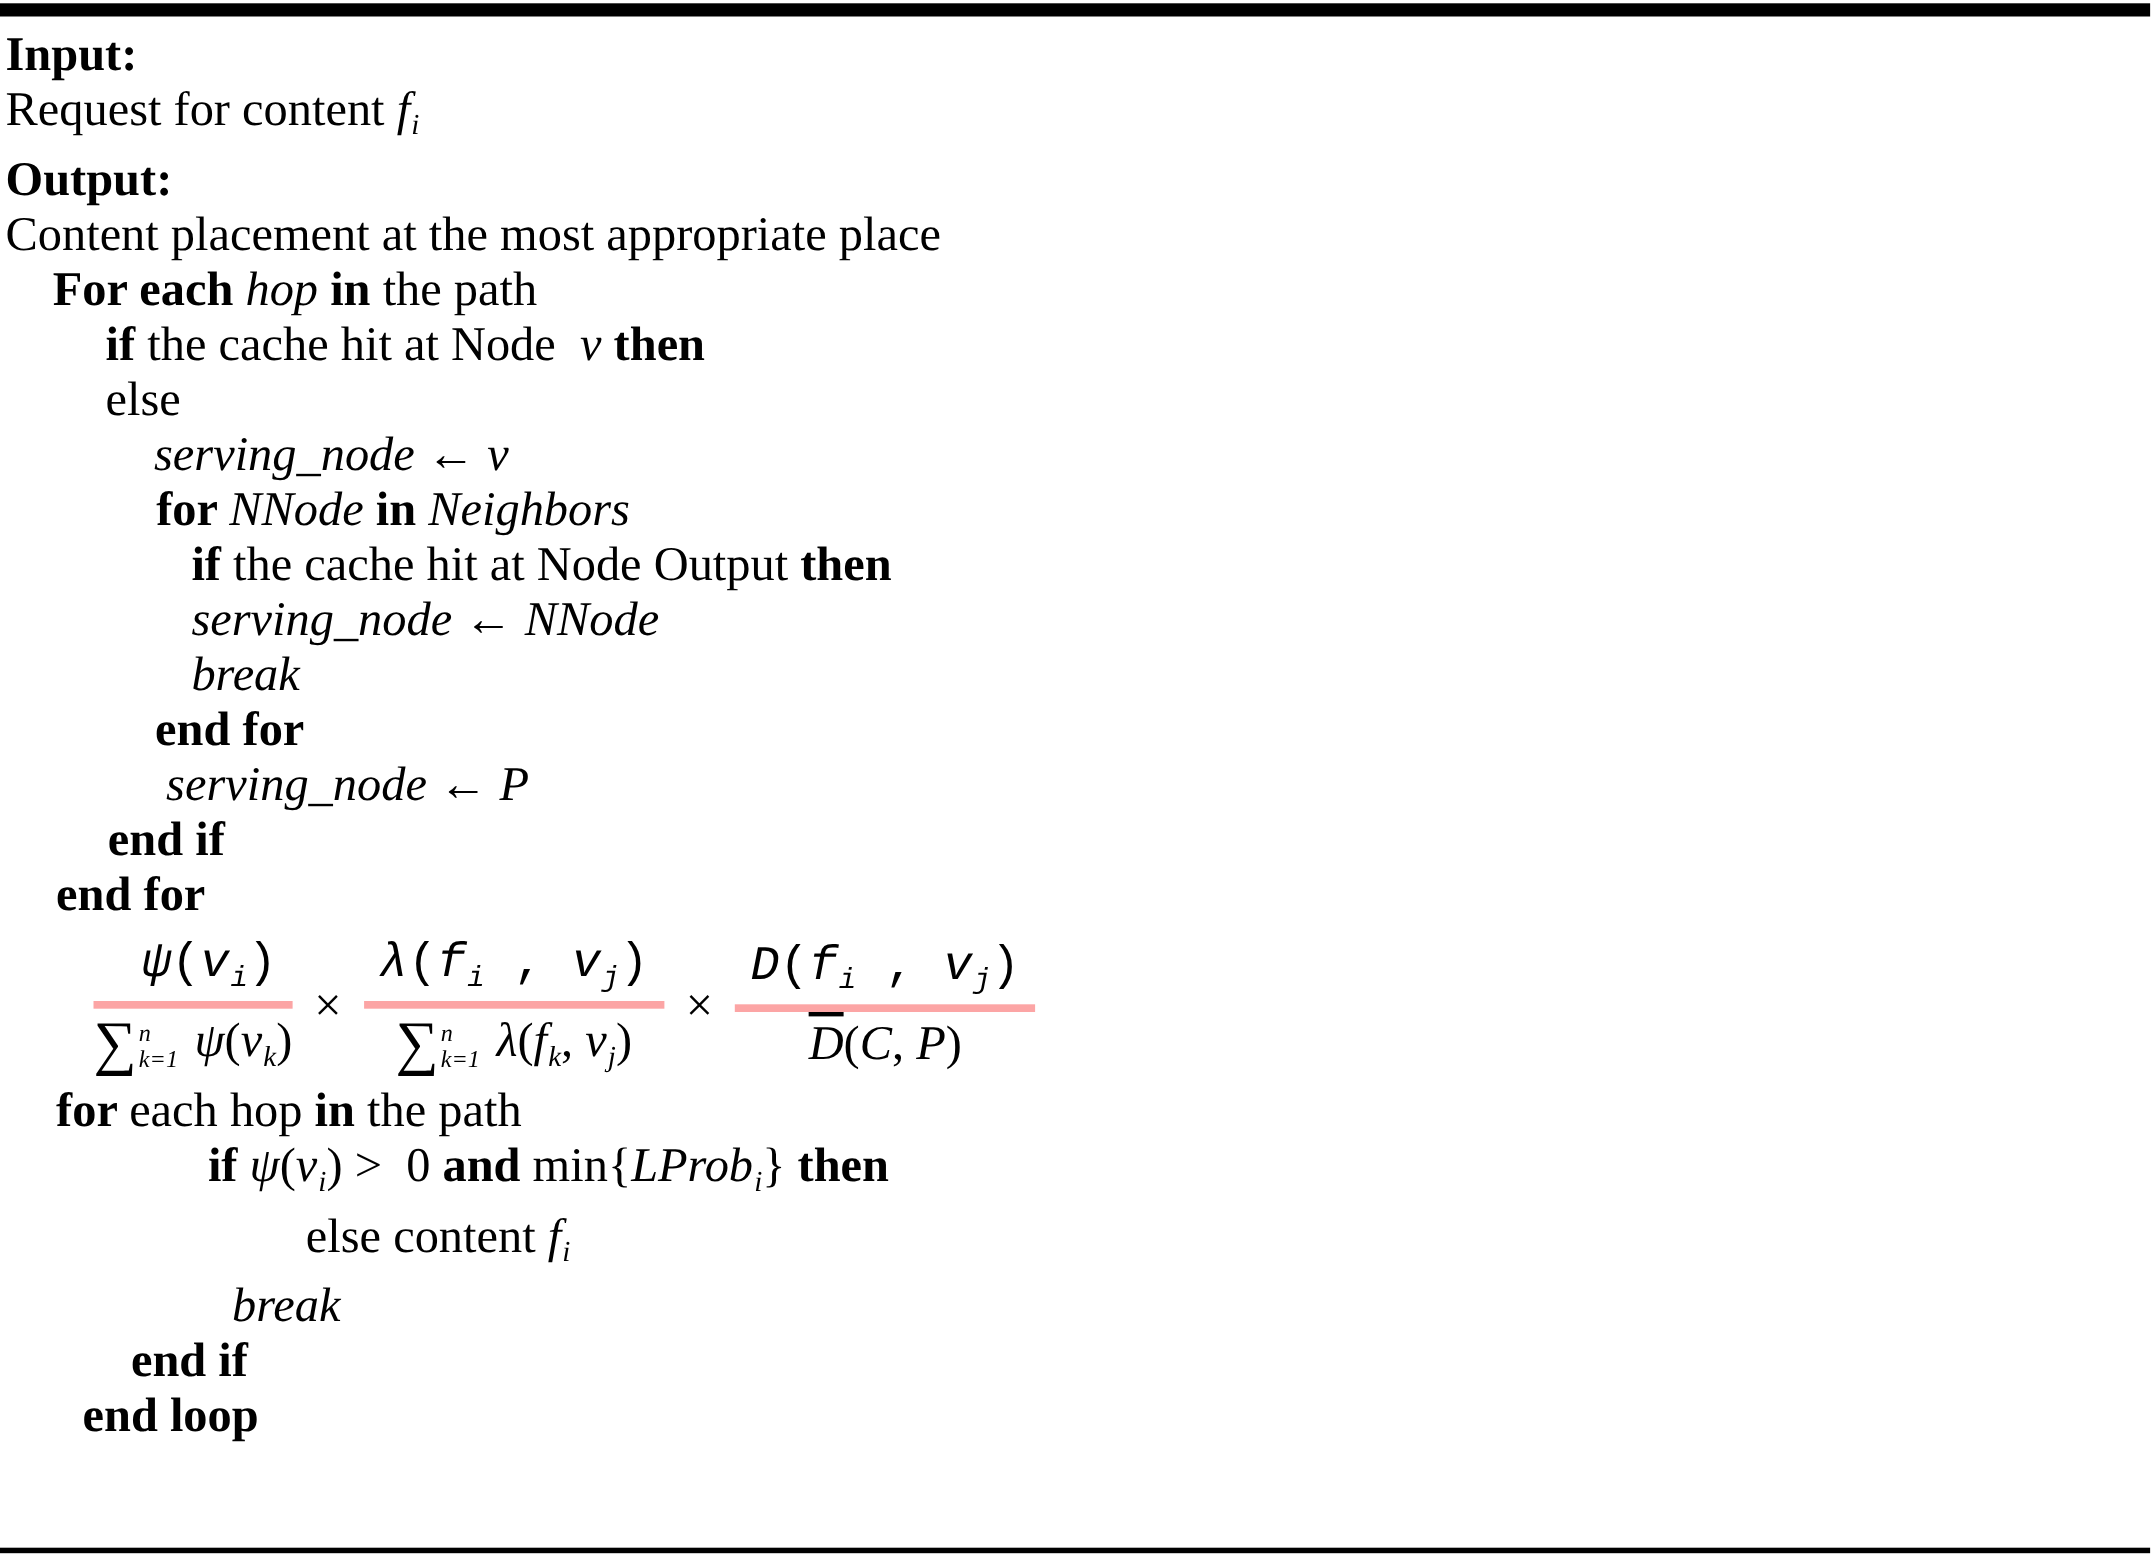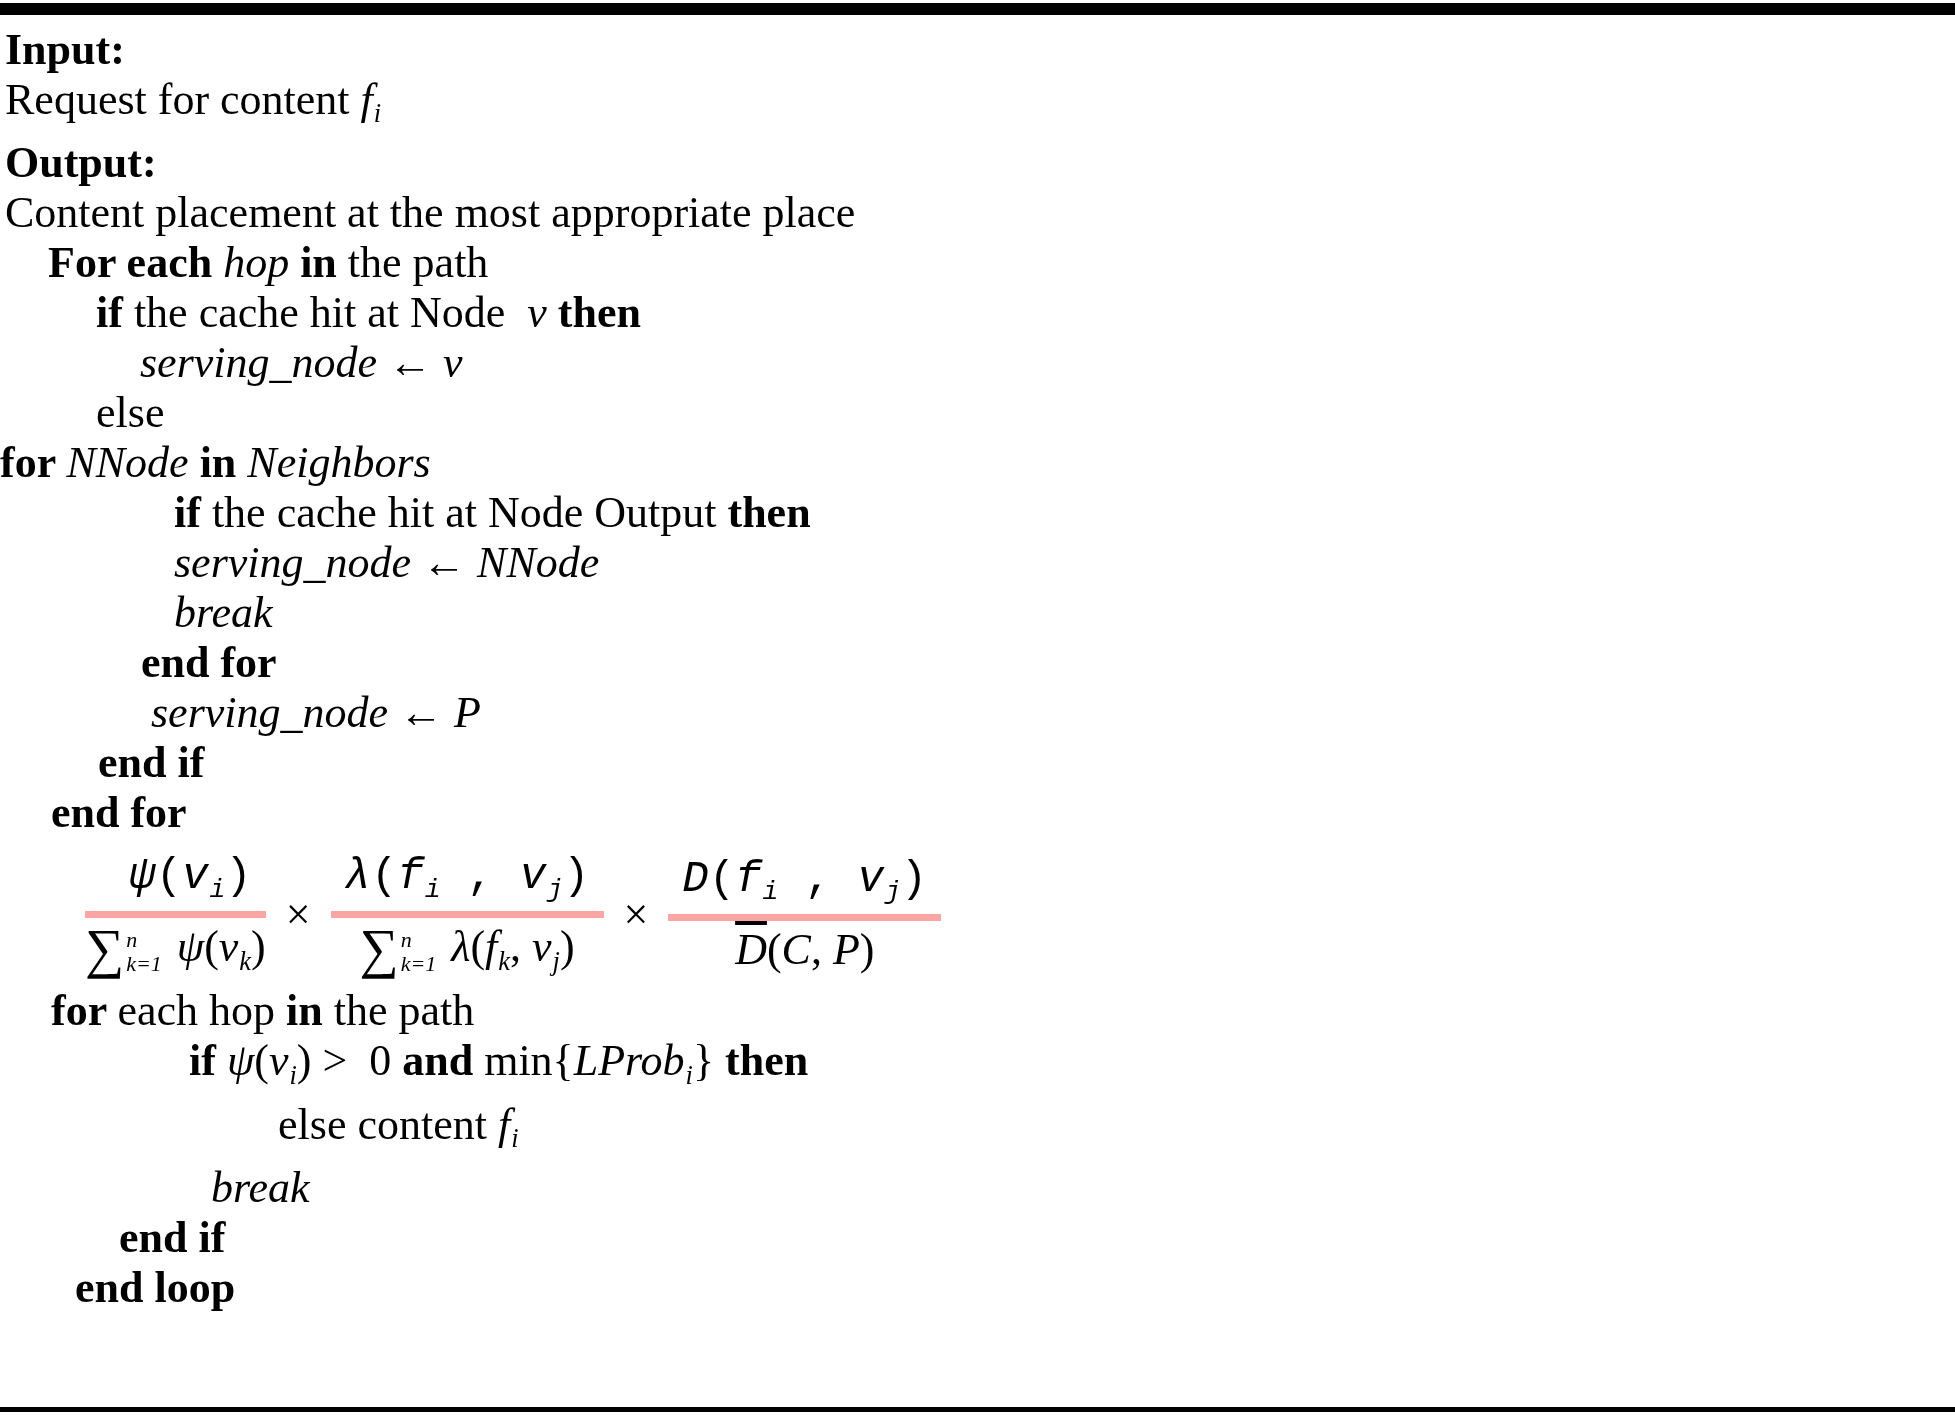--- a/index.html
+++ b/index.html
@@ -18,21 +18,21 @@
   .title{
     font-size:46px;line-height:1.08;
     padding:5px 0 7px 5px;white-space:pre;
   }
   .content{padding-top:10px;}
   .line{line-height:50px;white-space:pre;}
   
   .x5{margin-left:5px}.x48{margin-left:48px}.x51{margin-left:51px}
   .x75{margin-left:75px}.x96{margin-left:96px}
   .x98{margin-left:98px}.x119{margin-left:119px}.x140{margin-left:140px}
-  .x141{margin-left:141px}.x142{}.x151{margin-left:151px}
+  .x141{margin-left:141px}.x142{margin-left:142px}.x151{margin-left:151px}
   .x174{margin-left:174px}.x189{margin-left:189px}.x211{margin-left:211px}
   .x278{margin-left:278px}
   
   .s-r{}
   .s-b{font-weight:700;text-align:right;}
   .s-i{font-style:italic;}
   .s-sub{font-style:italic;font-size:60%;vertical-align:-0.32em;margin-left:1px;}
   .s-ol{font-style:italic;text-decoration:overline;}
   .b{font-weight:700;}
   
@@ -61,22 +61,22 @@
 
   <div class="content">
 
     <div class="line x5 b">Input:</div>
     <div class="line x5"><span class="s-r">Request for content </span><span class="s-i">f</span><span class="s-sub">i</span></div>
     <div class="line x5 b">Output:</div>
     <div class="line x5">Content placement at the most appropriate place</div>
 
     <div class="line x48"><span class="s-b">For each </span><span class="s-i">hop </span><span class="s-b">in </span><span class="s-r">the path</span></div>
     <div class="line x96"><span class="s-b">if </span><span class="s-r">the cache hit at Node  </span><span class="s-i">v </span><span class="s-b">then</span></div>
+    <div class="line x96"><span class="s-r">else</span></div>
     <div class="line x140"><span class="s-i">serving_node</span><span class="s-r"> ← </span><span class="s-i">v</span></div>
-    <div class="line x96"><span class="s-r">else</span></div>
     <div class="line x142"><span class="s-b">for </span><span class="s-i">NNode </span><span class="s-b">in </span><span class="s-i">Neighbors</span></div>
     <div class="line x174"><span class="s-b">if </span><span class="s-r">the cache hit at Node Output </span><span class="s-b">then</span></div>
     <div class="line x174"><span class="s-i">serving_node</span><span class="s-r"> ← </span><span class="s-i">NNode</span></div>
     <div class="line x174"><span class="s-i">break</span></div>
     <div class="line x141"><span class="s-b">end for</span></div>
     <div class="line x151"><span class="s-i">serving_node</span><span class="s-r"> ← </span><span class="s-i">P</span></div>
     <div class="line x98"><span class="s-b">end if</span></div>
     <div class="line x51"><span class="s-b">end for</span></div>
 
     <div class="formula">

